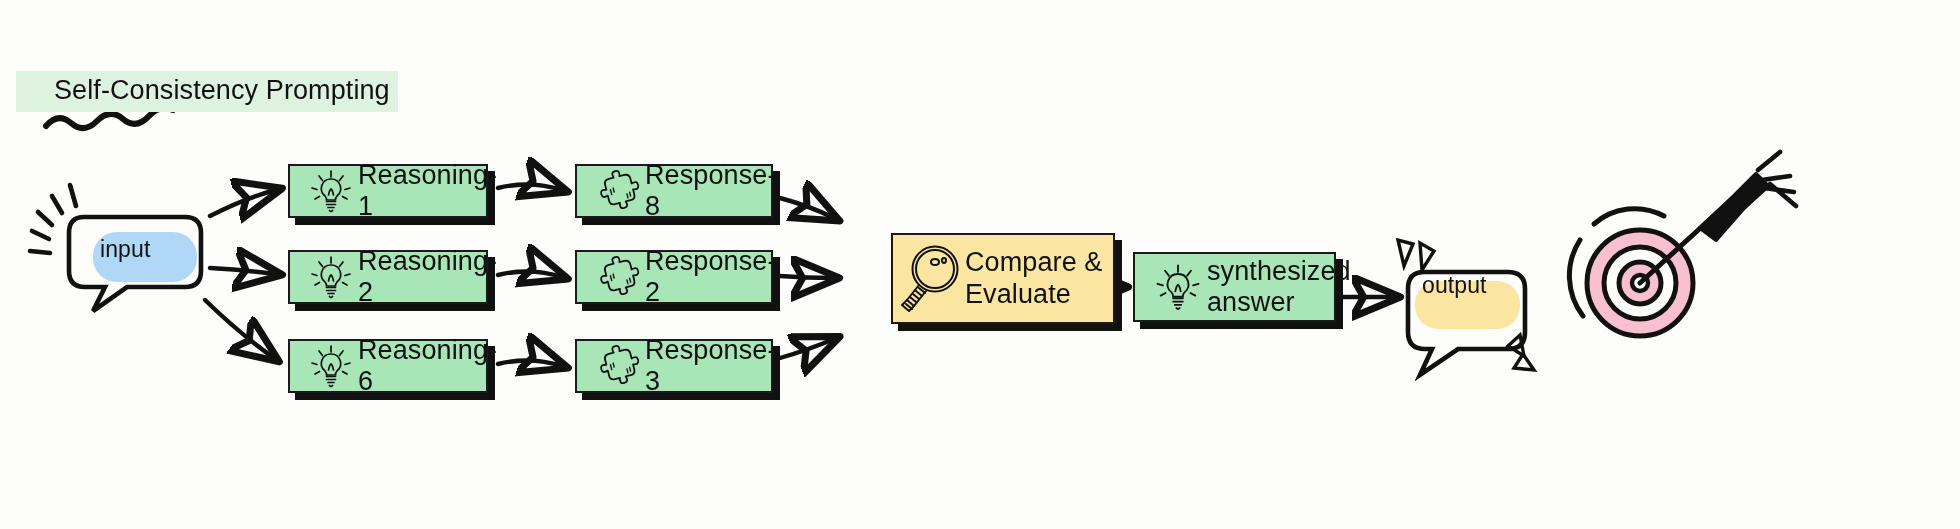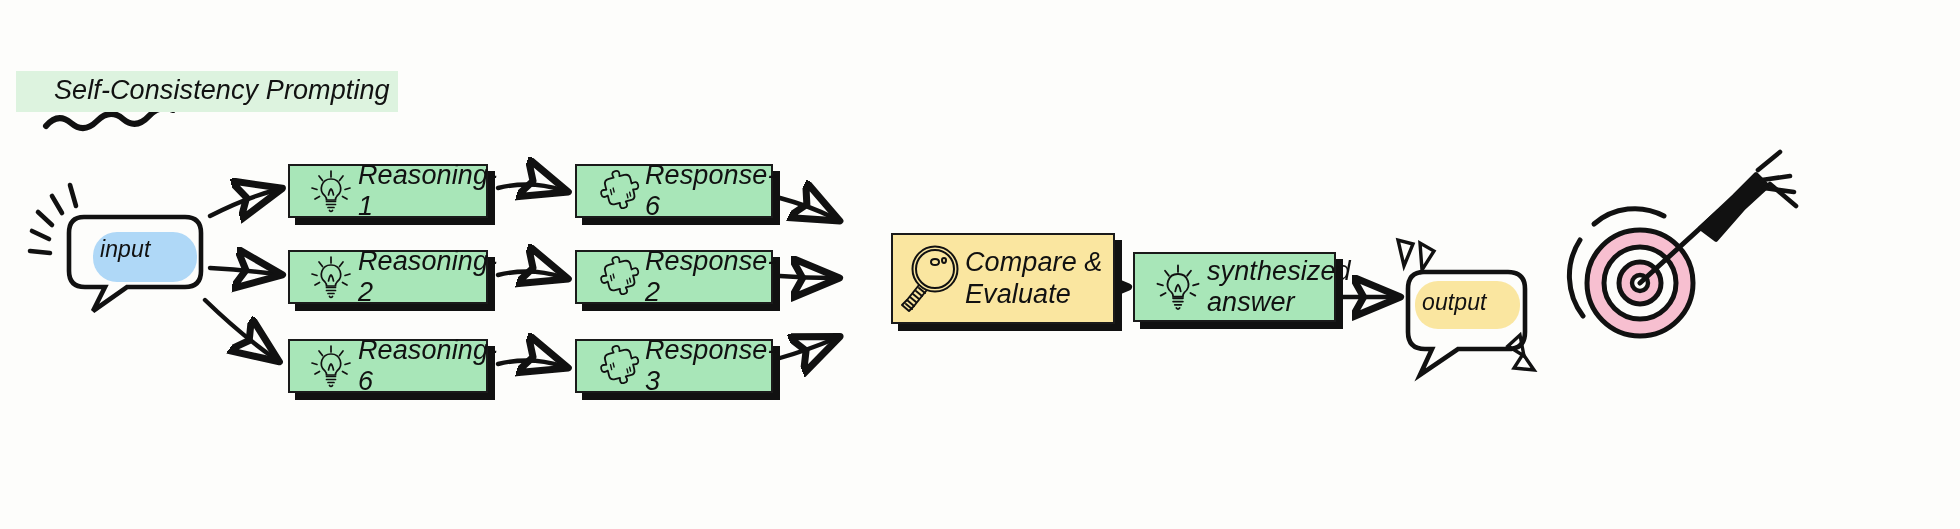--- a/index.html
+++ b/index.html
@@ -3,21 +3,21 @@
 <meta charset="utf-8">
 <style>
   html,body{margin:0;padding:0;}
   body{
     width:1960px;height:529px;
     background:#FDFDFB;
     font-family:"Liberation Sans", sans-serif;
     overflow:hidden;
     position:relative;
   }
-  #canvas{position:absolute;inset:0;width:1960px;height:529px;font-style:italic;}
+  #canvas{position:absolute;inset:0;width:1960px;height:529px;}
   .svg-layer{position:absolute;left:0;top:0;width:1960px;height:529px;pointer-events:none;}
 
   
   .title-wrap{position:absolute;left:16px;top:71px;}
   .title-hl{
     background:#DDF3DF;
     padding:4px 8px 6px 38px;
     display:inline-block;
     font-size:27px;
     color:#111;
@@ -144,21 +144,21 @@
 
     <rect x="93" y="232" width="104" height="50" rx="24" fill="#AFD8F7"></rect>
     <rect x="1415" y="281" width="105" height="48" rx="23" fill="#FAE6A0"></rect>
   </svg>
 
   <div class="title-wrap">
     <span class="title-hl">Self-Consistency Prompting</span>
   </div>
 
   <div class="bubble-label" style="left:100px;top:236px;">input</div>
-  <div class="bubble-label" style="left:1422px;top:289px;">output</div>
+  <div class="bubble-label" style="left:1422px;top:272px;">output</div>
 
   <div class="node green" id="n-reason-1">
     <svg class="ico" width="50" height="50" viewBox="0 0 50 50">
       <g fill="none" stroke="#111" stroke-width="1.7" stroke-linecap="round">
         <path d="M25,13 a9.5,9.5 0 0 0 -6,17 q1.5,1.5 1.5,4 l9,0 q0,-2.5 1.5,-4 a9.5,9.5 0 0 0 -6,-17 Z"></path>
         <path d="M20.5,35.5 l9,0 M20.5,38.5 l9,0 M22,41.5 l6,0"></path>
         <path d="M23.5,44.5 q1.5,2 3,0"></path>
         <path d="M22.5,29 q1,-5 2.5,-6 q1.5,1 2.5,6"></path>
         <path d="M25,5 l0,6 M13,10 l3.5,4.5 M37,10 l-3.5,4.5 M6,22 l5,1.5 M44,22 l-5,1.5 M9,33 l4.5,-2.5 M41,33 l-4.5,-2.5"></path>
       </g>
@@ -193,21 +193,21 @@
   </div>
 
   <div class="node green" id="n-resp-1">
     <svg class="ico" width="50" height="50" viewBox="0 0 50 50">
       <g transform="rotate(-14 25 25)">
         <path d="M14,16 q0,-5 5,-5 l5,0 q-2,-6 3,-6 q5,0 3,6 l5,0 q5,0 5,5 l0,5 q6,-2 6,3 q0,5 -6,3 l0,5 q0,5 -5,5 l-5,0 q2,6 -3,6 q-5,0 -3,-6 l-5,0 q-5,0 -5,-5 l0,-5 q-6,2 -6,-3 q0,-5 6,-3 Z" fill="none" stroke="#111" stroke-width="1.8" stroke-linejoin="round"></path>
         <path d="M18,22 l0,5 M21,21 l0,4" stroke="#111" stroke-width="1.4" stroke-linecap="round"></path>
         <path d="M33,30 l0,4 M36,29 l0,4" stroke="#111" stroke-width="1.4" stroke-linecap="round"></path>
       </g>
     </svg>
-    <span class="label">Response-6</span>
+    <span class="label">Response-8</span>
   </div>
 
   <div class="node green" id="n-resp-2">
     <svg class="ico" width="50" height="50" viewBox="0 0 50 50">
       <g transform="rotate(-14 25 25)">
         <path d="M14,16 q0,-5 5,-5 l5,0 q-2,-6 3,-6 q5,0 3,6 l5,0 q5,0 5,5 l0,5 q6,-2 6,3 q0,5 -6,3 l0,5 q0,5 -5,5 l-5,0 q2,6 -3,6 q-5,0 -3,-6 l-5,0 q-5,0 -5,-5 l0,-5 q-6,2 -6,-3 q0,-5 6,-3 Z" fill="none" stroke="#111" stroke-width="1.8" stroke-linejoin="round"></path>
         <path d="M18,22 l0,5 M21,21 l0,4" stroke="#111" stroke-width="1.4" stroke-linecap="round"></path>
         <path d="M33,30 l0,4 M36,29 l0,4" stroke="#111" stroke-width="1.4" stroke-linecap="round"></path>
       </g>
     </svg>

